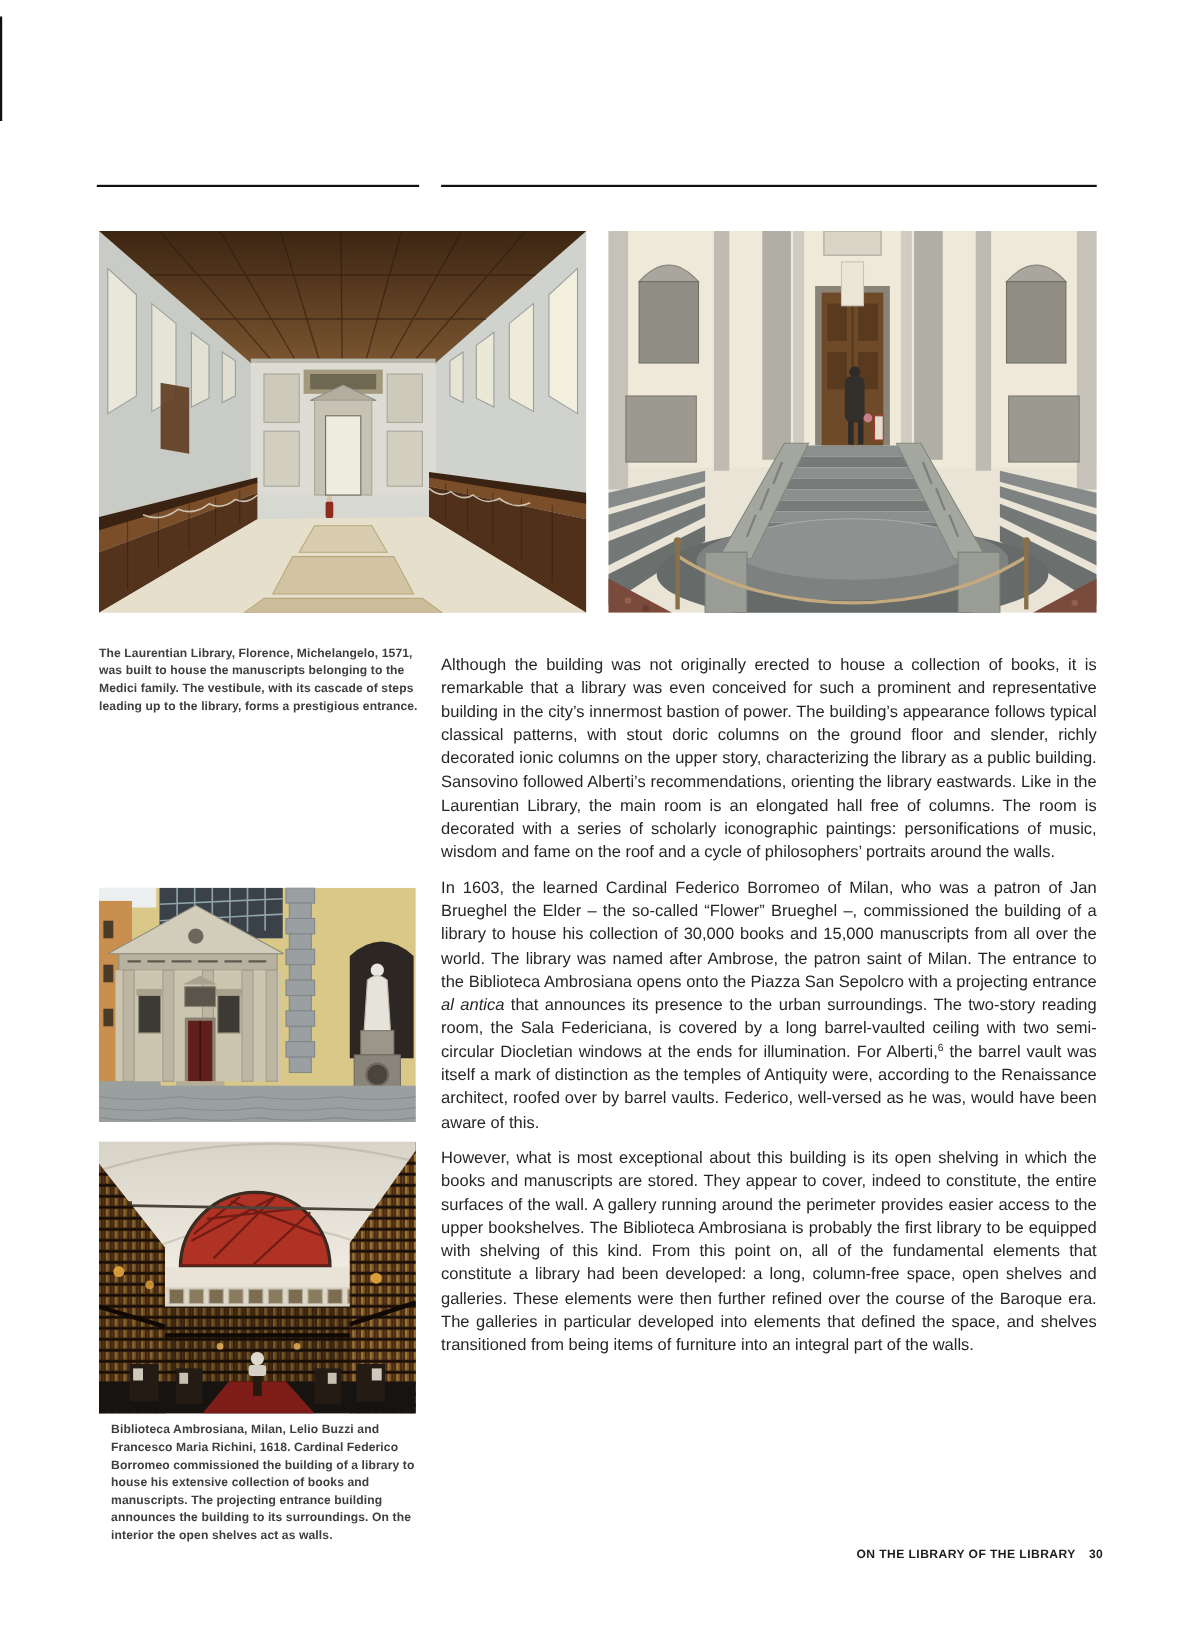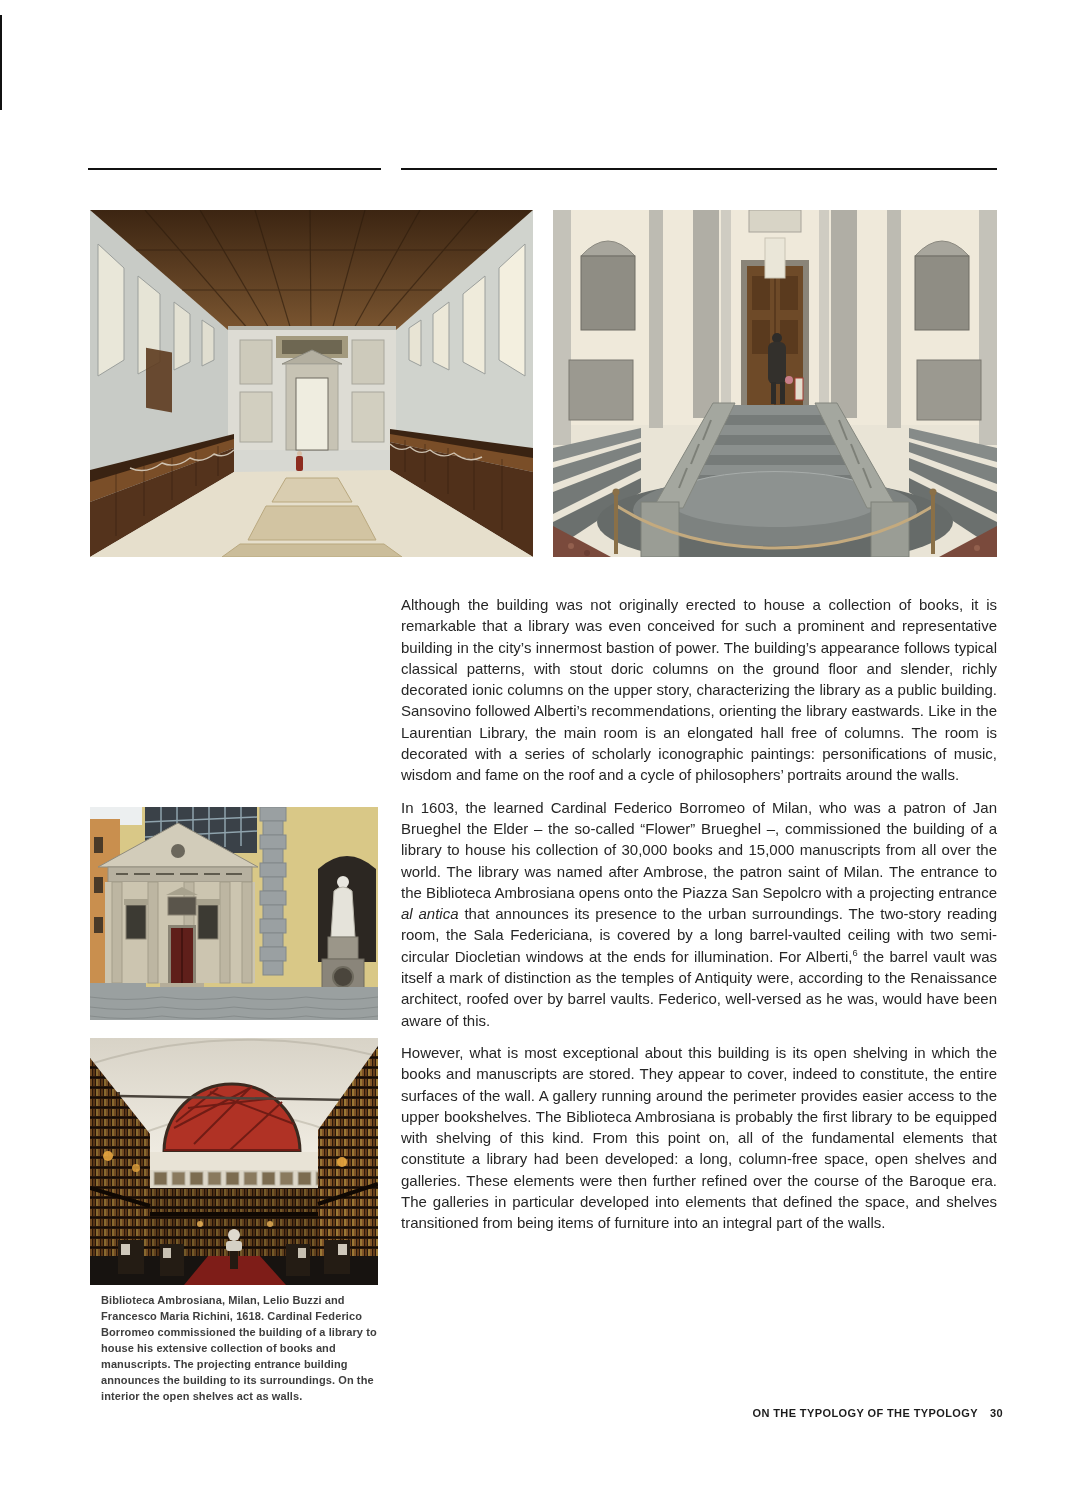--- a/index.html
+++ b/index.html
@@ -211,20 +211,21 @@
         <circle cx="424" cy="338" r="3" fill="#93604e"></circle>
 
       <path d="M64,296 C150,352 294,352 380,296" stroke="#c4aa7e" stroke-width="3" fill="none"></path>
       <rect x="61" y="284" width="4" height="60" fill="#8a7048"></rect>
         <rect x="378" y="284" width="4" height="60" fill="#8a7048"></rect>
       <circle cx="63" cy="282" r="3.5" fill="#8a7048"></circle>
         <circle cx="380" cy="282" r="3.5" fill="#8a7048"></circle>
     </svg>
   </figure>
 
+  <div class="caption caption-1">The Laurentian Library, Florence, Michelangelo, 1571, was built to house the manuscripts belonging to the Medici family. The vestibule, with its cascade of steps leading up to the library, forms a prestigious entrance.</div>
 
   <div class="bodycol" id="bodycol">
       <p><span>Although the building was not originally erected to house a collection of books, it is remarkable that a library was even conceived for such a prominent and representative building in the city’s innermost bastion of power. The building’s appearance follows typical classical patterns, with stout doric columns on the ground floor and slender, richly decorated ionic columns on the upper story, characterizing the library as a public building. Sansovino followed Alberti’s recommendations, orienting the library eastwards. Like in the Laurentian Library, the main room is an elongated hall free of columns. The room is decorated with a series of scholarly iconographic paintings: personifications of music, wisdom and fame on the roof and a cycle of philosophers’ portraits around the walls.</span></p>
       <p><span>In 1603, the learned Cardinal Federico Borromeo of Milan, who was a patron of Jan Brueghel the Elder – the so-called “Flower” Brueghel –, commissioned the building of a library to house his collection of 30,000 books and 15,000 manuscripts from all over the world. The library was named after Ambrose, the patron saint of Milan. The entrance to the Biblioteca Ambrosiana opens onto the Piazza San Sepolcro with a projecting entrance </span><span style="font-style: italic;">al antica</span><span> that announces its presence to the urban surroundings. The two-story reading room, the Sala Federiciana, is covered by a long barrel-vaulted ceiling with two semi-circular Diocletian windows at the ends for illumination. For Alberti,</span><sup>6</sup><span> the barrel vault was itself a mark of distinction as the temples of Antiquity were, according to the Renaissance architect, roofed over by barrel vaults. Federico, well-versed as he was, would have been aware of this.</span></p>
       <p><span>However, what is most exceptional about this building is its open shelving in which the books and manuscripts are stored. They appear to cover, indeed to constitute, the entire surfaces of the wall. A gallery running around the perimeter provides easier access to the upper bookshelves. The Biblioteca Ambrosiana is probably the first library to be equipped with shelving of this kind. From this point on, all of the fundamental elements that constitute a library had been developed: a long, column-free space, open shelves and galleries. These elements were then further refined over the course of the Baroque era. The galleries in particular developed into elements that defined the space, and shelves transitioned from being items of furniture into an integral part of the walls.</span></p>
     </div>
 
   <figure class="photo-3">
     <svg width="288" height="213" viewBox="0 0 288 213">
       <rect x="0" y="0" width="288" height="213" fill="#d9c887"></rect>
@@ -401,16 +402,16 @@
 
       <circle cx="144" cy="197" r="6" fill="#ded9cf"></circle>
       <rect x="136" y="203" width="16" height="10" rx="3" fill="#d5d0c5"></rect>
       <rect x="140" y="213" width="8" height="18" fill="#241a12"></rect>
     </svg>
   </figure>
 
   <div class="caption caption-2">Biblioteca Ambrosiana, Milan, Lelio Buzzi and Francesco Maria Richini, 1618. Cardinal Federico Borromeo commissioned the building of a library to house his extensive collection of books and manuscripts. The projecting entrance building announces the building to its surroundings. On the interior the open shelves act as walls.</div>
 
   <div class="footer">
-    <span>ON THE TYPOLOGY OF THE TYPOLOGY</span><span class="pagenum">30</span>
+    <span>ON THE LIBRARY OF THE LIBRARY</span><span class="pagenum">30</span>
   </div>
 
 </div>
 
 </body></html>

